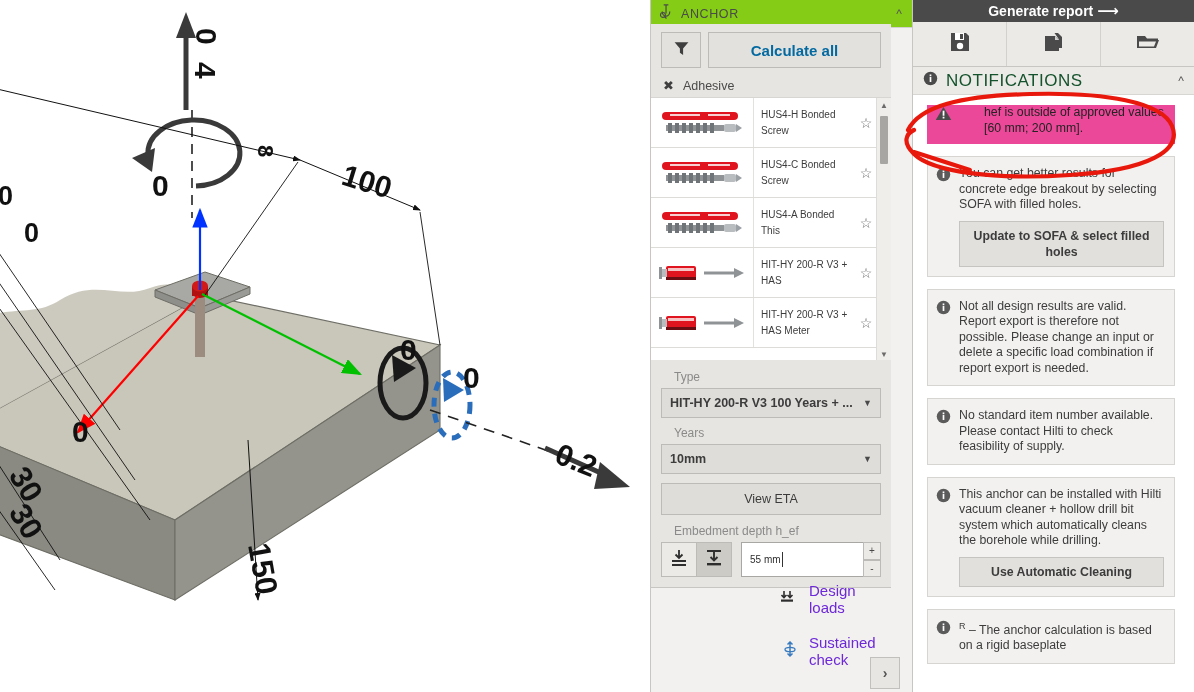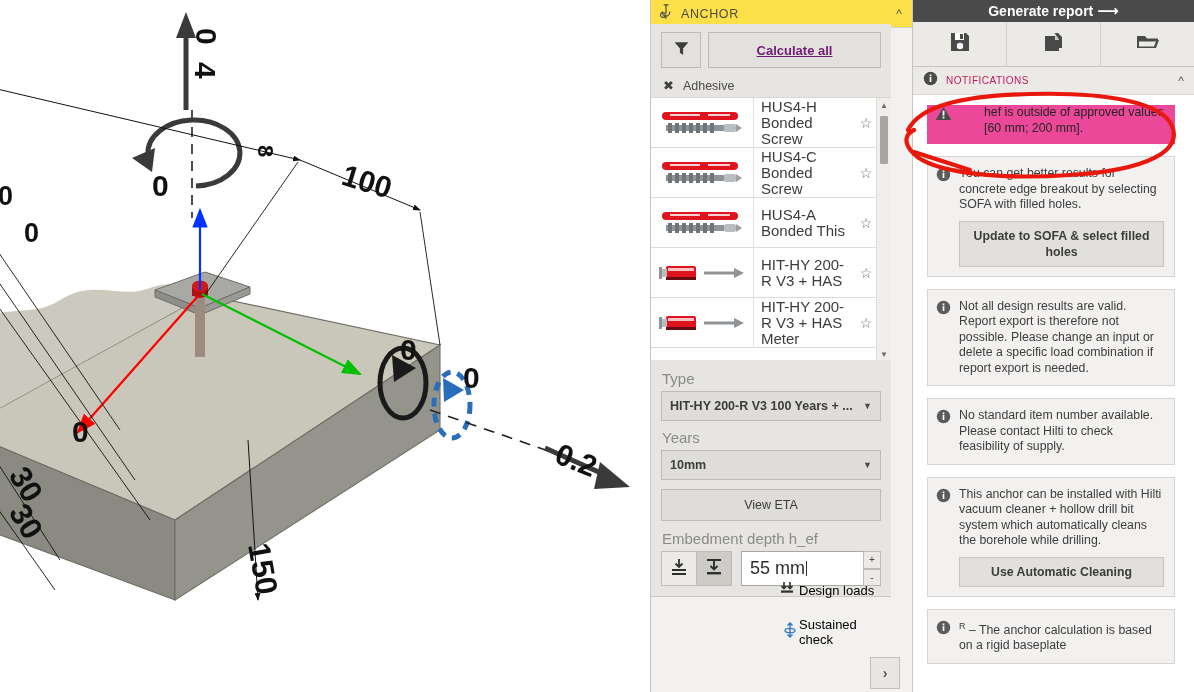--- a/index.html
+++ b/index.html
@@ -10,70 +10,70 @@
   }
   .app{position:absolute;inset:0;display:flex;}
 
   
   .viewport{position:relative;width:650px;height:692px;background:#ffffff;overflow:hidden;}
   .viewport svg{position:absolute;left:0;top:0;}
 
   
   .anchor-panel{position:relative;width:262px;height:692px;background:#f2f1ef;border-left:1px solid #c8c6c2;box-sizing:border-box;}
   .panel-header{
-    height:28px;background:#fde047;border-bottom:1px solid #d3d1cd;
+    height:28px;background:#84cc16;border-bottom:1px solid #d3d1cd;
     display:flex;align-items:center;padding:0 10px 0 8px;box-sizing:border-box;
   }
   .panel-header .ptitle{font-size:12.5px;letter-spacing:.6px;color:#4a4a4a;margin-left:7px;flex:1;}
   .chev{color:#555;font-size:12px;line-height:1;}
   .anchor-body{position:absolute;left:0;top:24px;width:240px;background:#e7e5e1;padding:8px 10px 0 10px;box-sizing:border-box;}
   .row-top{display:flex;gap:7px;}
   .filter-btn{width:38px;height:34px;border:1px solid #bdbbb7;background:#e3e1dd;display:flex;align-items:center;justify-content:center;}
-  .calc-btn{flex:1;height:34px;border:1px solid #bdbbb7;background:#e3e1dd;display:flex;align-items:center;justify-content:center;font-size:13px;font-weight:bold;color:#701a75;text-decoration:underline;}
+  .calc-btn{flex:1;height:34px;border:1px solid #bdbbb7;background:#e3e1dd;display:flex;align-items:center;justify-content:center;font-size:15px;font-weight:bold;color:#0369a1;}
   .adhesive{display:flex;align-items:center;gap:9px;margin:10px 0 6px 2px;font-size:12.5px;color:#4a4a4a;}
   .xmark{font-size:13px;font-weight:bold;color:#3f3f3f;}
 
   .list-wrap{position:absolute;left:0px;top:97px;width:240px;height:263px;background:#fff;border-top:1px solid #d8d6d2;border-bottom:1px solid #d8d6d2;overflow:hidden;}
   .list-inner{position:absolute;left:0;top:0;width:226px;}
   .anchor-row{display:flex;height:49px;border-bottom:1px solid #dedcd8;background:#fff;align-items:stretch;}
   .anchor-thumb{width:102px;display:flex;align-items:center;justify-content:center;border-right:1px solid #e3e1dd;}
-  .anchor-text{flex:1;display:flex;align-items:center;padding:0 2px 0 7px;font-size:15px;line-height:16px;color:#3c3c3c;}
+  .anchor-text{flex:1;display:flex;align-items:center;padding:0 2px 0 7px;font-size:10px;line-height:16px;color:#3c3c3c;}
   .anchor-star{width:22px;display:flex;align-items:center;justify-content:center;font-size:14px;color:#6b6b6b;}
   .scrollbar{position:absolute;right:0;top:0;width:14px;height:263px;background:#f0eeea;border-left:1px solid #dedcd8;}
   .sb-arrow{height:14px;display:flex;align-items:center;justify-content:center;font-size:8px;color:#6b6b6b;}
   .sb-thumb{position:absolute;left:3px;top:18px;width:8px;height:48px;background:#a8a6a2;border-radius:1px;}
 
   .fields{position:absolute;left:0;top:360px;width:240px;background:#e7e5e1;padding:8px 10px 10px 10px;box-sizing:border-box;border-bottom:1px solid #c8c6c2;}
-  .flabel{font-size:15px;color:#8a8a8a;margin:2px 0 4px 1px;}
+  .flabel{font-size:12px;color:#8a8a8a;margin:2px 0 4px 13px;}
   .select{height:30px;border:1px solid #bdbbb7;background:#dfddd9;display:flex;align-items:center;padding:0 8px;box-sizing:border-box;font-size:12.5px;font-weight:bold;color:#3c3c3c;}
   .select .cap{flex:1;overflow:hidden;white-space:nowrap;}
   .caret{font-size:9px;color:#4a4a4a;}
   .eta-btn{height:30px;margin-top:9px;border:1px solid #bdbbb7;background:#dfddd9;display:flex;align-items:center;justify-content:center;font-size:12.5px;font-weight:normal;color:#3c3c3c;}
   .depth-row{display:flex;margin-top:4px;height:35px;}
   .dbtn{width:34px;border:1px solid #bdbbb7;background:#eceae6;display:flex;align-items:center;justify-content:center;}
   .dbtn.sel{background:#cdcbc6;}
-  .dinput{flex:1;margin-left:9px;border:1px solid #a9a7a3;background:#fff;display:flex;align-items:center;padding:0 8px;box-sizing:border-box;font-size:18px;color:#2e2e2e;}
+  .dinput{flex:1;margin-left:9px;border:1px solid #a9a7a3;background:#fff;display:flex;align-items:center;padding:0 8px;box-sizing:border-box;font-size:10px;color:#2e2e2e;}
   .caretbar{display:inline-block;width:1px;height:15px;background:#333;margin-left:1px;}
   .spin{width:18px;margin-left:-1px;display:flex;flex-direction:column;}
   .spin div{flex:1;border:1px solid #bdbbb7;background:#eceae6;display:flex;align-items:center;justify-content:center;font-size:10px;color:#4a4a4a;}
 
   .loads{position:absolute;left:0;top:580px;width:240px;}
-  .load-item{display:flex;align-items:center;font-size:13px;color:#000000;padding:2px 0 2px 130px;}
+  .load-item{display:flex;align-items:center;gap:10px;font-size:15px;color:#6d28d9;padding:2px 0 2px 130px;}
   .load-item.second{margin-top:14px;padding-left:130px;}
   .next-btn{position:absolute;left:870px;top:657px;width:28px;height:30px;border:1px solid #c2c0bc;background:#e8e6e2;display:flex;align-items:center;justify-content:center;font-size:14px;font-weight:bold;color:#555;}
 
   
   .right-panel{position:relative;width:282px;height:692px;background:#ffffff;border-left:1px solid #c8c6c2;box-sizing:border-box;}
   .gen-report{height:22px;background:#4a4a4a;color:#fff;display:flex;align-items:center;justify-content:center;gap:4px;font-size:14px;font-weight:bold;}
   .gen-report .arrow{font-size:15px;}
   .icon-bar{display:flex;height:44px;border-bottom:1px solid #c8c6c2;}
   .icon-cell{flex:1;border-right:1px solid #d3d1cd;background:#eceae6;display:flex;align-items:center;justify-content:center;}
   .icon-cell:last-child{border-right:none;}
   .notif-head{height:28px;background:#eceae6;border-bottom:1px solid #d8d6d2;display:flex;align-items:center;padding:0 10px;box-sizing:border-box;}
-  .notif-head .ntitle{font-size:10px;letter-spacing:.5px;color:#be185d;margin-left:8px;flex:1;}
+  .notif-head .ntitle{font-size:17px;letter-spacing:.5px;color:#14532d;margin-left:8px;flex:1;}
   .notif-list{position:absolute;left:0;top:95px;width:272px;padding:10px 10px 0 14px;box-sizing:border-box;}
   .note{border:1px solid #d7d5d1;background:#f2f1ef;padding:9px 10px 9px 8px;margin-bottom:12px;display:flex;gap:8px;box-sizing:border-box;}
   .note.warn{background:#ec4899;border:none;padding:0 10px 8px 8px;gap:32px;}
   .note .txt{font-size:12.3px;line-height:15.5px;color:#3d3d3d;flex:1;}
   .note.warn .txt{color:#232323;}
   .note-btn{border:1px solid #c6c4c0;background:#e2e0dc;font-size:12.3px;font-weight:bold;color:#3c3c3c;text-align:center;padding:6px 4px;margin-top:8px;line-height:16px;}
   .sup{font-size:9px;vertical-align:super;}
 
   
   .scribble{position:absolute;left:900px;top:88px;pointer-events:none;}

